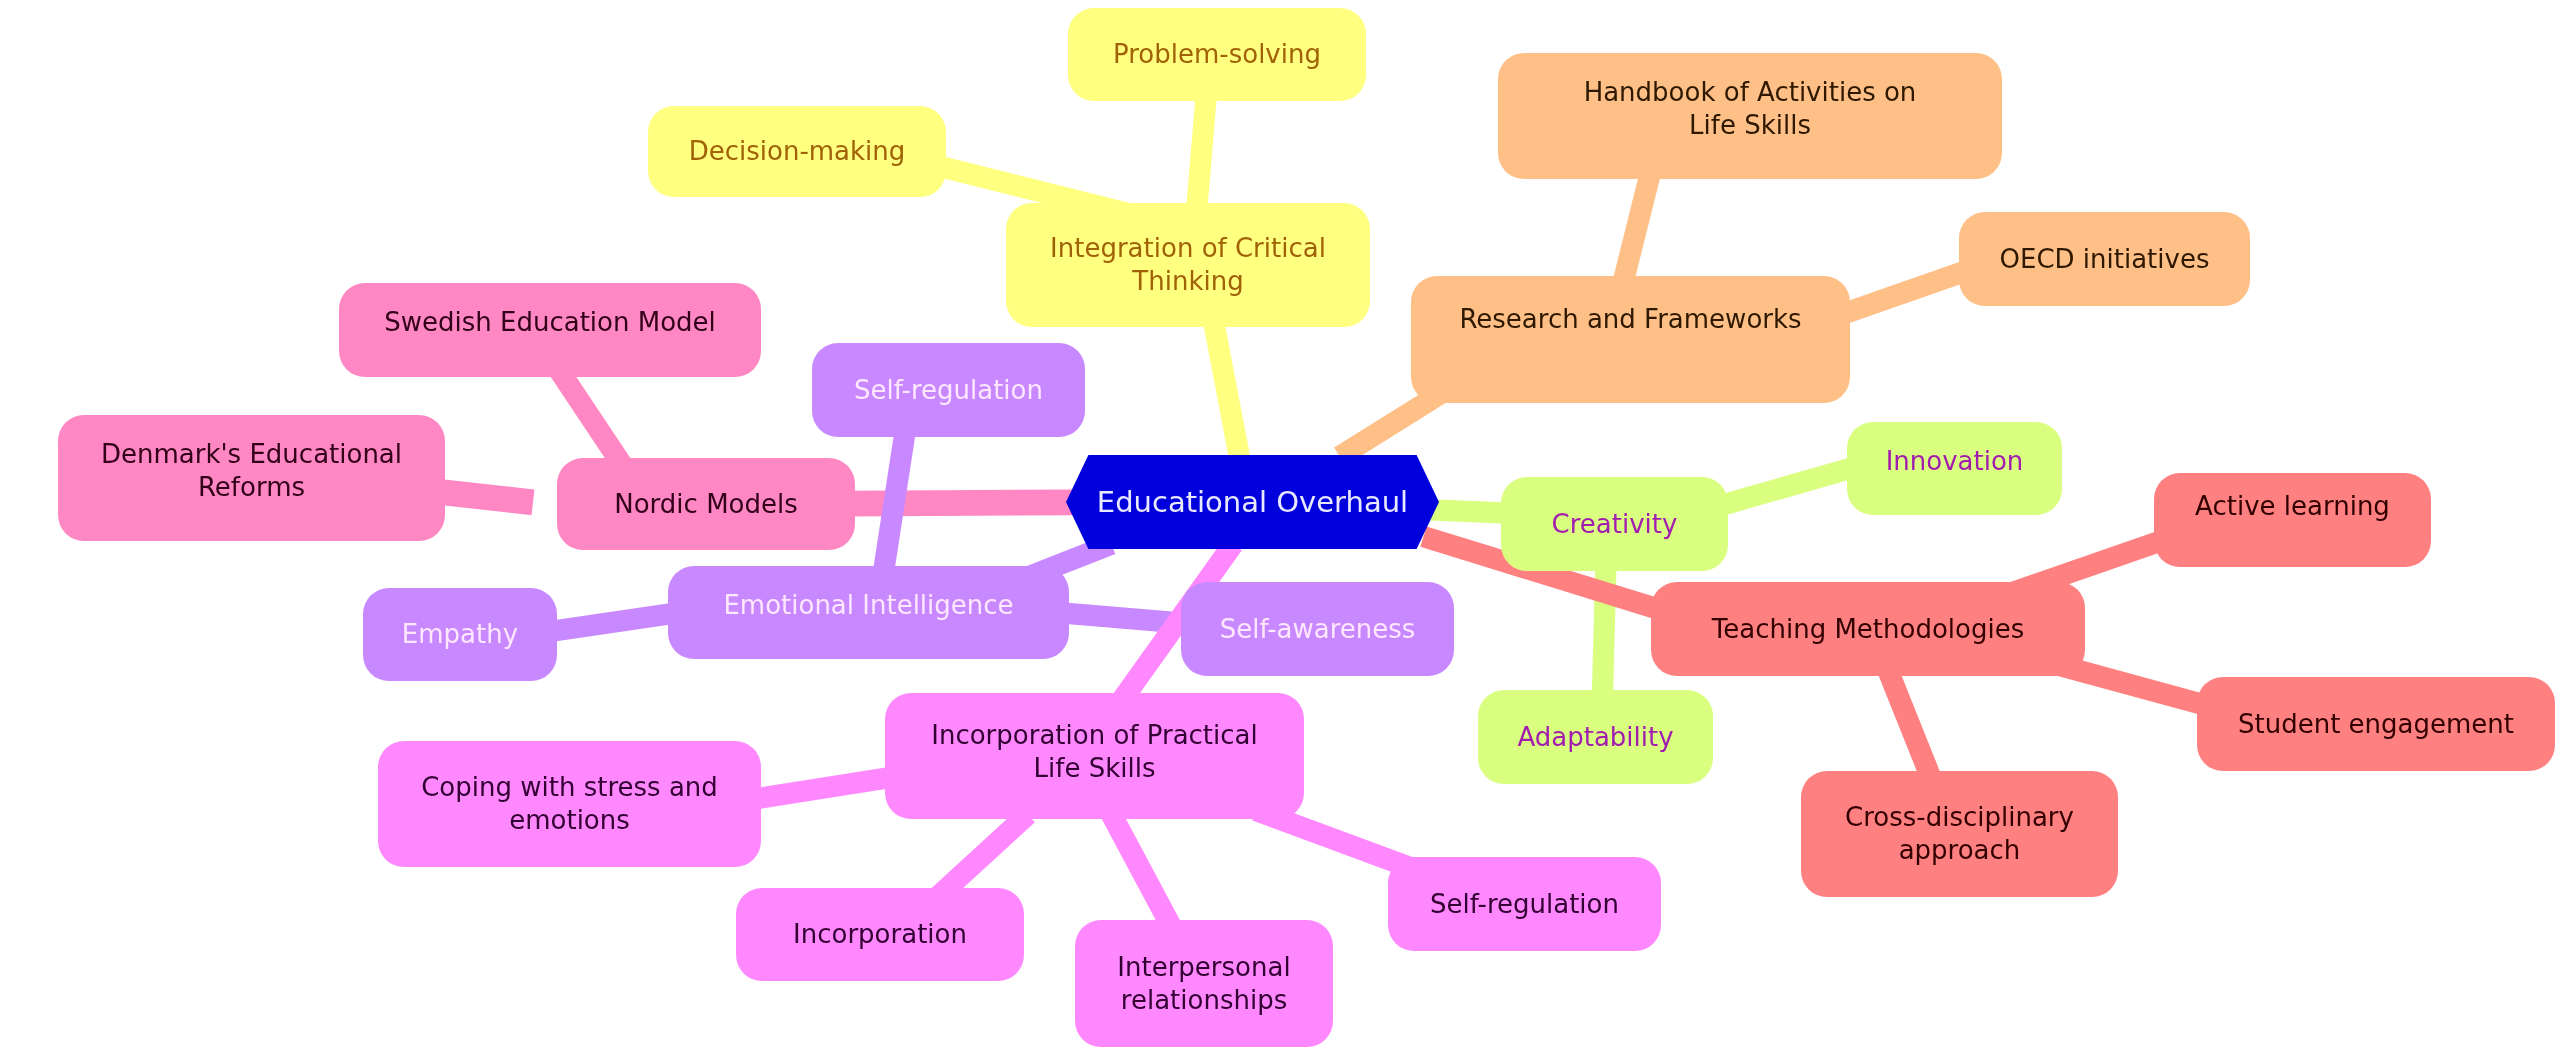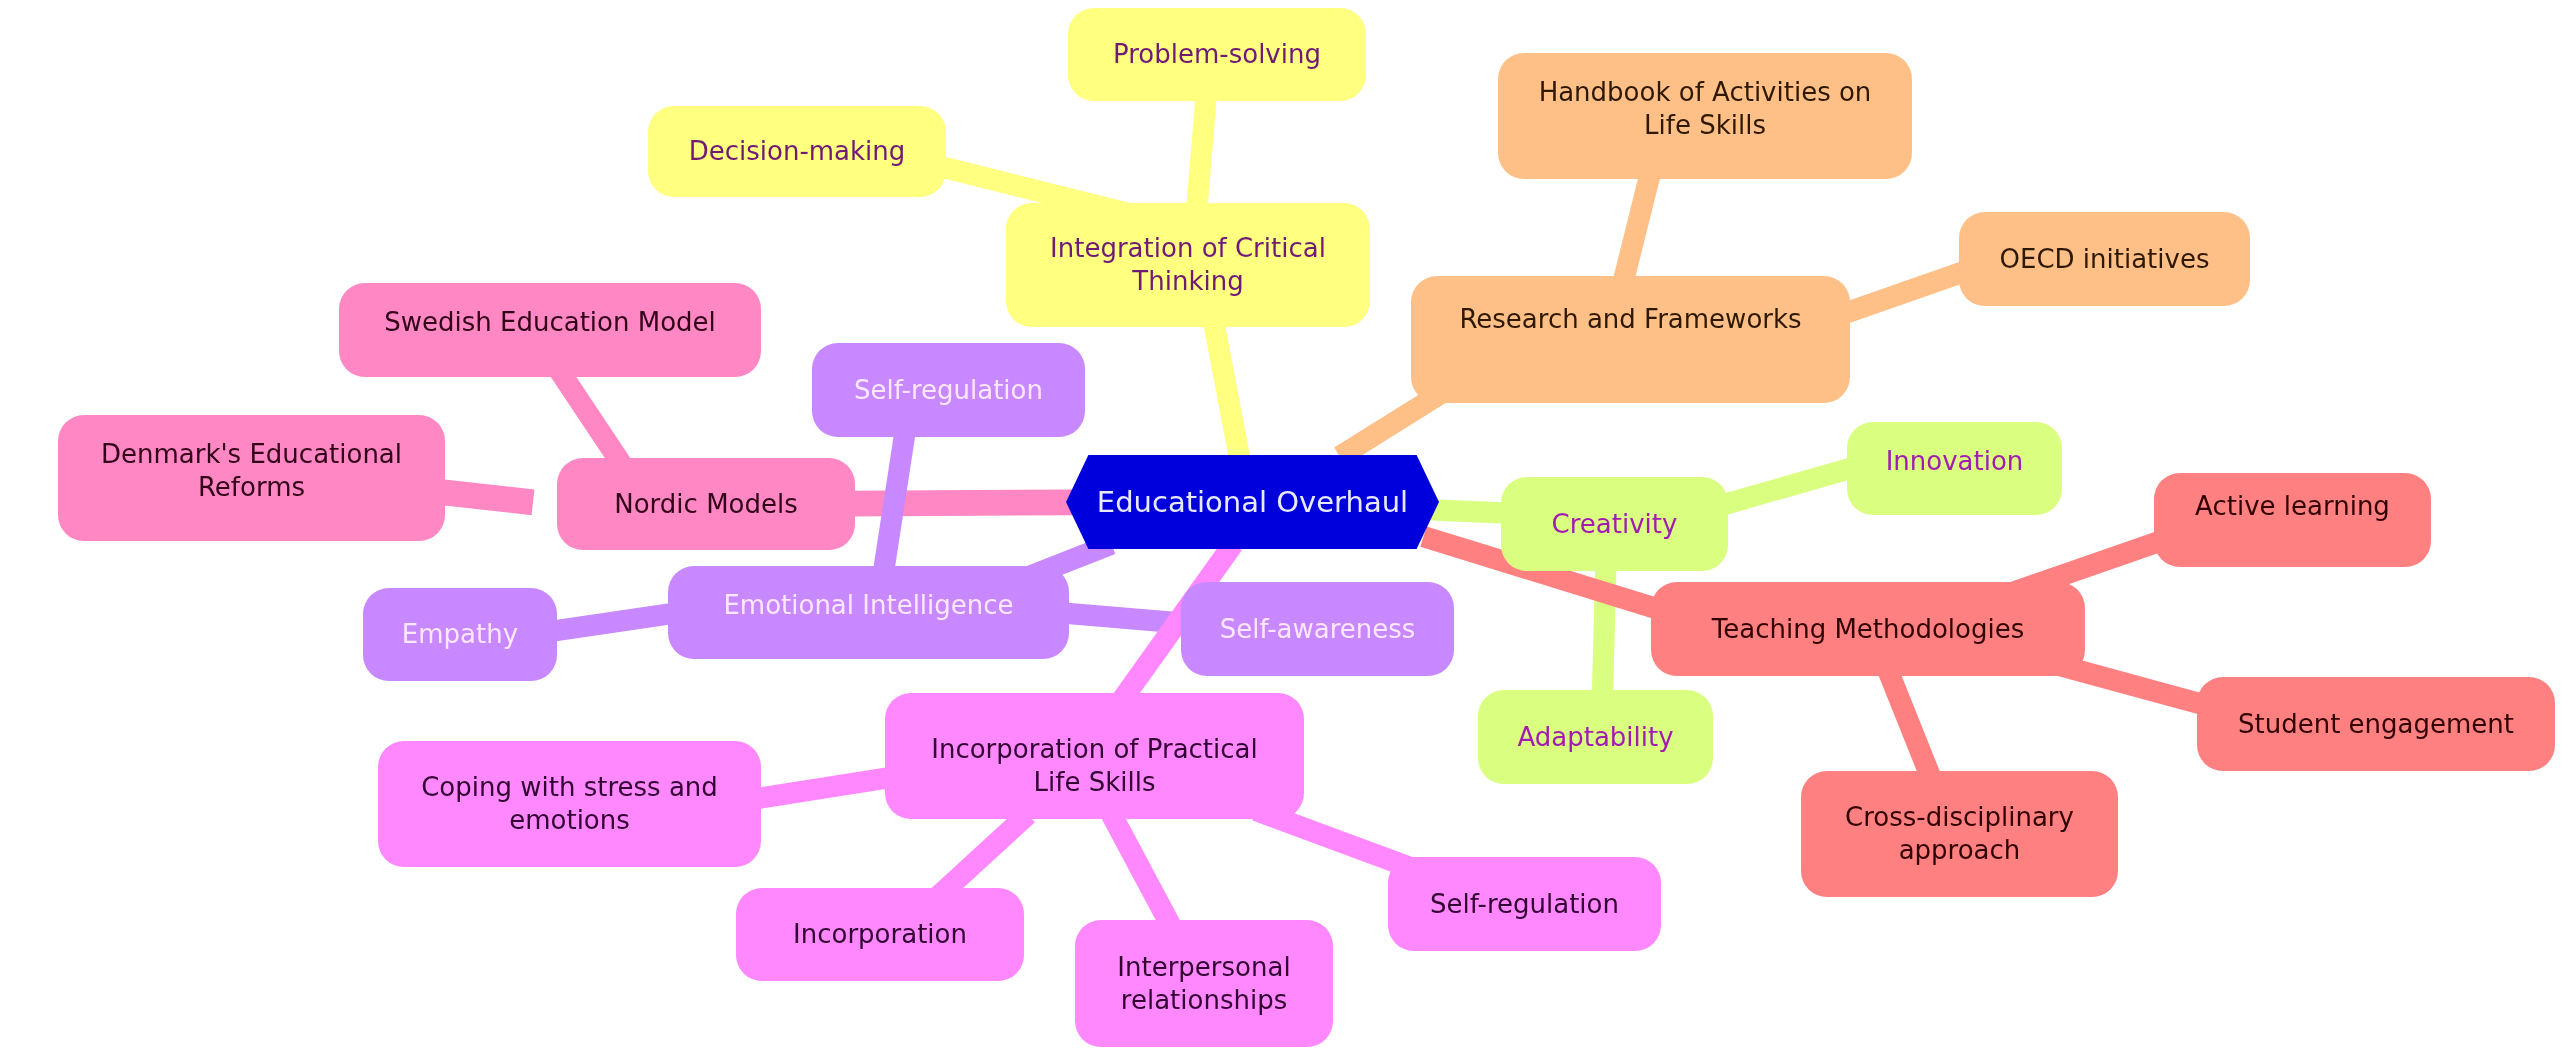--- a/index.html
+++ b/index.html
@@ -1,20 +1,20 @@
 <!DOCTYPE html>
 <html style="font-size:12px"><head>
 <meta charset="utf-8">
 <style>
   html, body { margin: 0; padding: 0; background: #ffffff; }
   #canvas { position: relative; width: 2576px; height: 1064px; overflow: hidden; background: #ffffff; font-family: "DejaVu Sans", "Liberation Sans", sans-serif; }
   #links { position: absolute; left: 0; top: 0; width: 2576px; height: 1064px; }
   .node { position: absolute; box-sizing: border-box; display: flex; align-items: center; justify-content: center; text-align: center; border-radius: 26px; font-size: 26px; line-height: 33px; padding: 0 18px; cursor: pointer; }
   .node span { display: block; }
-  .c-yellow { background: #FFFF80; color: #701a75; justify-content: center; }
+  .c-yellow { background: #FFFF80; color: #a16207; justify-content: center; }
   .c-orange { background: #FFC088; color: #2e1800; }
   .c-green  { background: #DAFF80; color: #a21caf; }
   .c-salmon { background: #FF8080; color: #330000; }
   .c-pink   { background: #FF88C4; color: #33001a; margin-left: 33px; }
   .c-purple { background: #C888FF; color: #FFE8FF; }
   .c-magenta{ background: #FF88FF; color: #330033; }
   .root { position: absolute; left: 1066px; top: 455px; width: 373px; height: 94px; display: flex; align-items: center; justify-content: center; background: #0000DD; color: #E8E8FF; font-size: 29px; clip-path: polygon(6% 0, 94% 0, 100% 50%, 94% 100%, 6% 100%, 0 50%); cursor: pointer; }
 </style>
 </head>
 <body>
@@ -71,21 +71,21 @@
   <div class="node c-yellow" style="left:648px;top:71px;width:298px;height:91px;margin-top:35px;">
     <span>Decision-making</span>
   </div>
   <div class="node c-yellow" style="left:1068px;top:7.6px;width:298px;height:93px;">
     <span>Problem-solving</span>
   </div>
 
   <div class="node c-orange" style="left:1411px;top:276px;width:439px;height:127px;align-items:flex-start;padding-top:27px;">
     <span>Research and Frameworks</span>
   </div>
-  <div class="node c-orange" style="left:1498px;top:53px;width:414px;height:126px;align-items:flex-start;padding-top:23px;">
+  <div class="node c-orange" style="left:1498px;top:53px;width:504px;height:126px;align-items:flex-start;padding-top:23px;">
     <div>
       <span>Handbook of Activities on</span>
       <span>Life Skills</span>
     </div>
   </div>
   <div class="node c-orange" style="left:1959px;top:212px;width:291px;height:94px;">
     <span>OECD initiatives</span>
   </div>
 
   <div class="node c-green" style="left:1501px;top:477px;width:227px;height:94px;">
@@ -133,21 +133,21 @@
   <div class="node c-purple" style="left:812px;top:343px;width:273px;height:94px;">
     <span>Self-regulation</span>
   </div>
   <div class="node c-purple" style="left:363px;top:588px;width:194px;height:93px;">
     <span>Empathy</span>
   </div>
   <div class="node c-purple" style="left:1181px;top:582px;width:273px;height:94px;">
     <span>Self-awareness</span>
   </div>
 
-  <div class="node c-magenta" style="left:885px;top:693px;width:419px;height:126px;align-items:flex-start;padding-top:40px;">
+  <div class="node c-magenta" style="left:885px;top:693px;width:419px;height:126px;align-items:flex-start;padding-top:26px;">
     <div>
       <span>Incorporation of Practical</span>
       <span>Life Skills</span>
     </div>
   </div>
   <div class="node c-magenta" style="left:378px;top:741px;width:383px;height:126px;">
     <div>
       <span>Coping with stress and</span>
       <span>emotions</span>
     </div>

